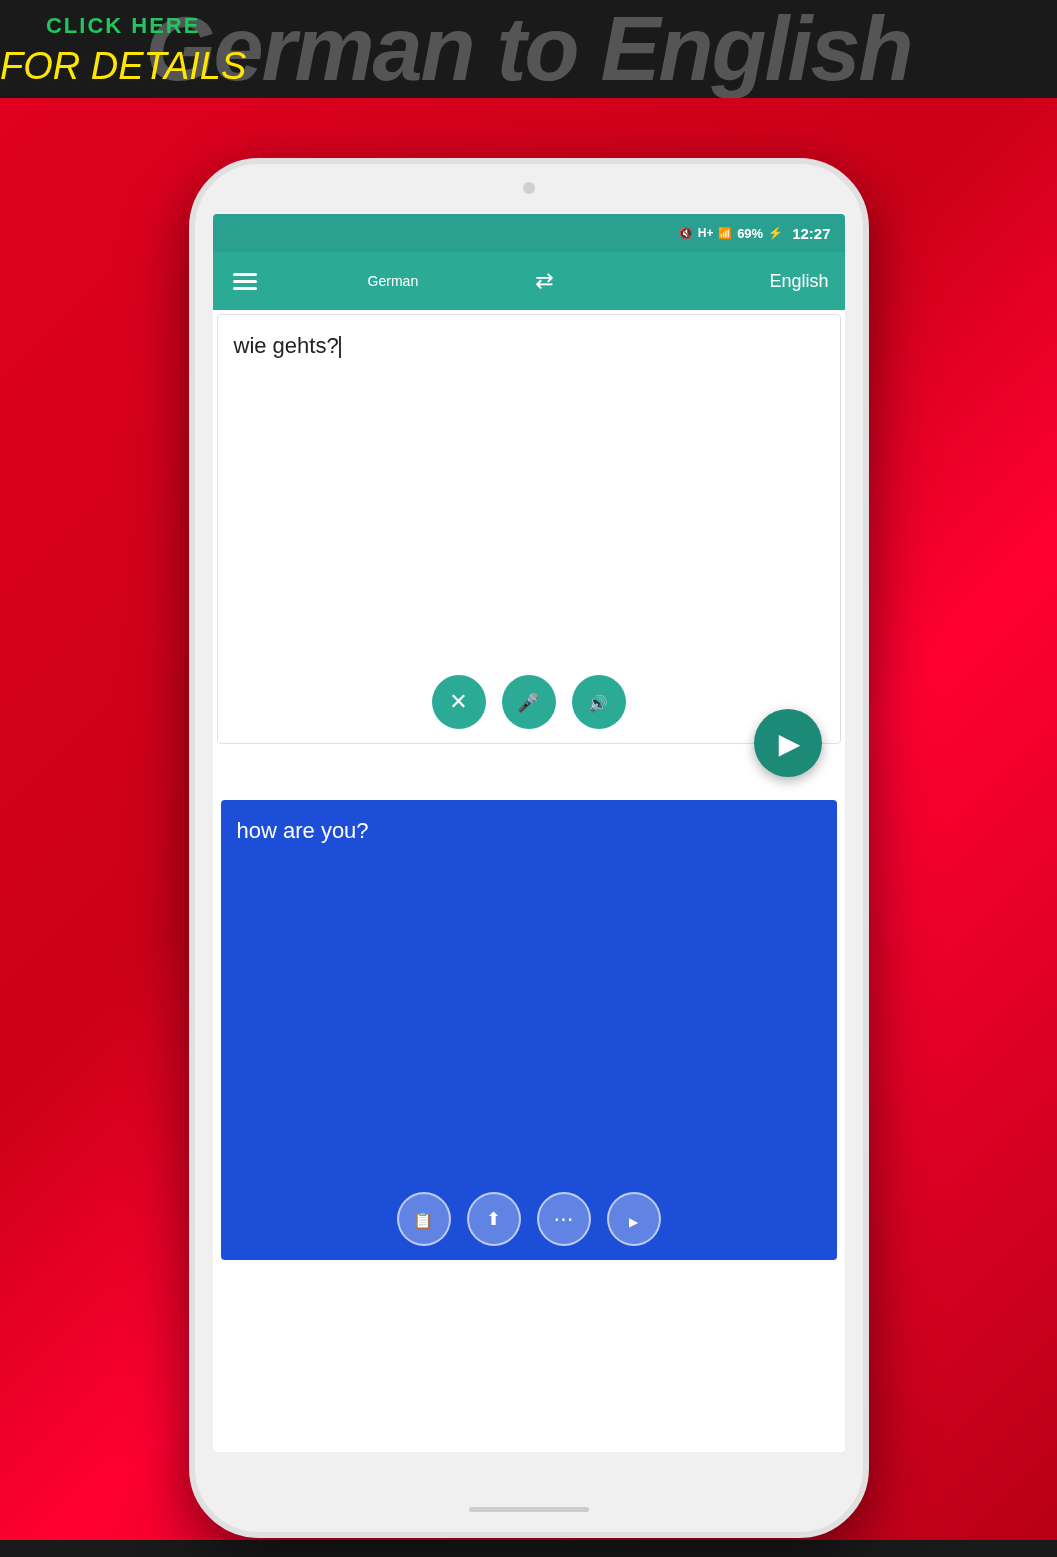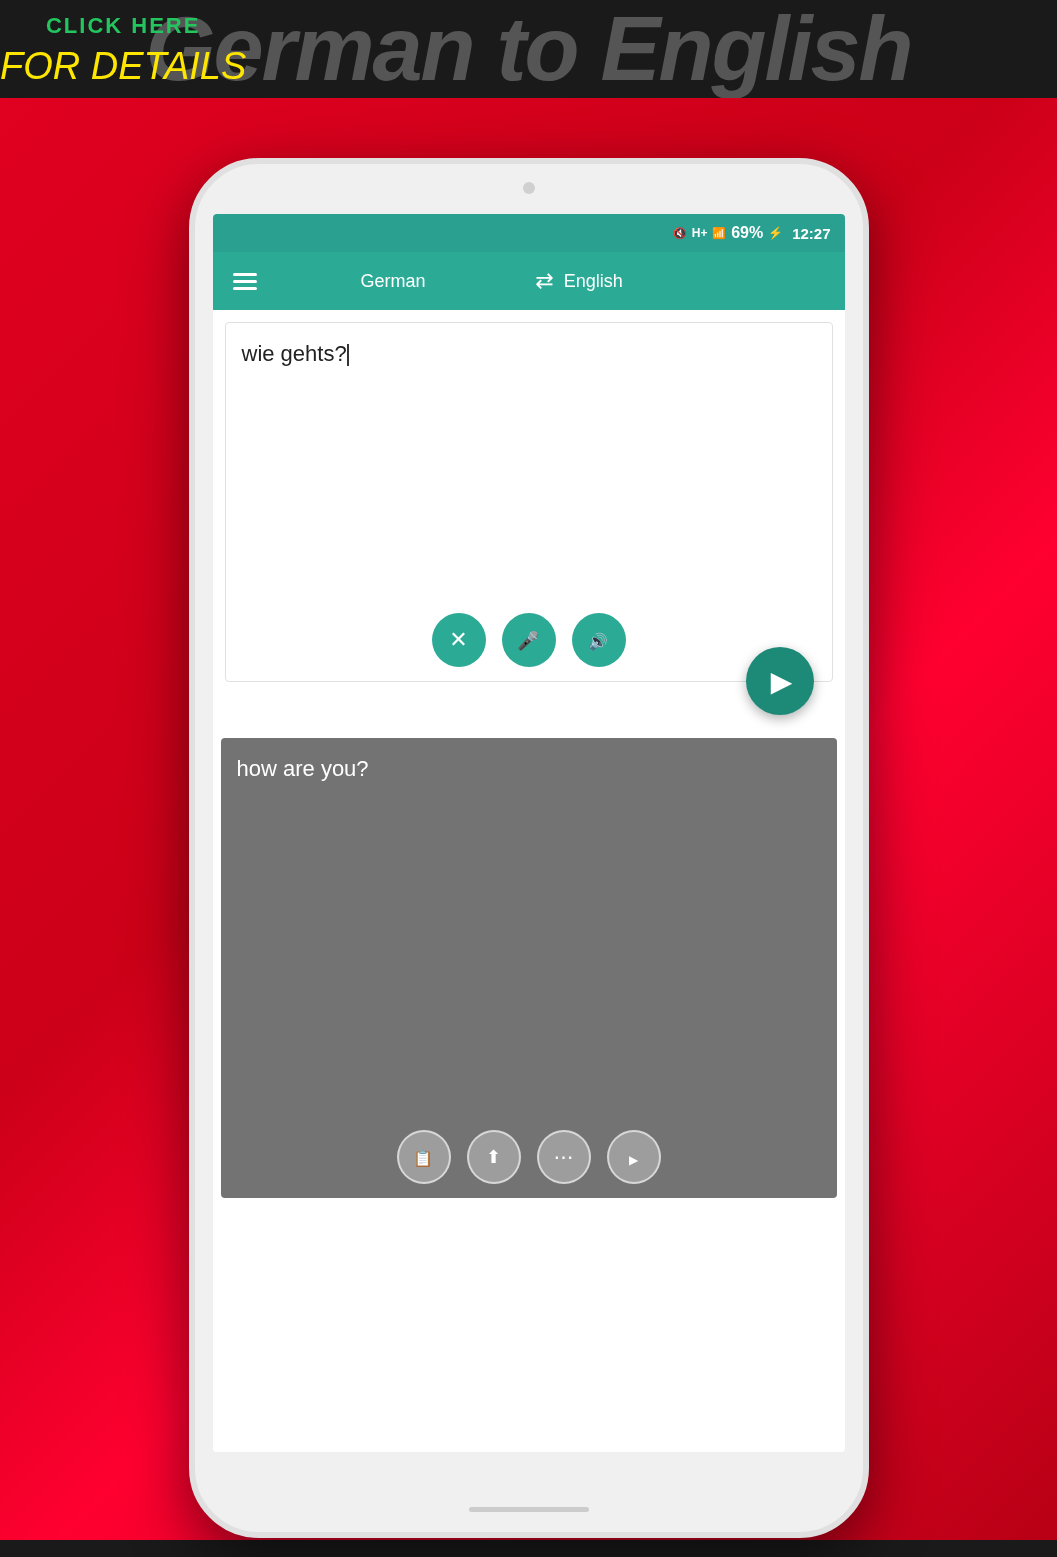--- a/index.html
+++ b/index.html
@@ -149,21 +149,21 @@
       color: white;
       font-weight: bold;
     }
     .status-time {
       font-size: 15px;
       font-weight: bold;
       color: white;
       margin-left: 4px;
     }
     .status-battery {
-      font-size: 16px;
+      font-size: 13px;
       color: white;
     }
 
     
     .app-toolbar {
       background: #2baa96;
       height: 58px;
       display: flex;
       align-items: center;
       padding: 0 16px;
@@ -181,45 +181,45 @@
       display: block;
       width: 24px;
       height: 3px;
       background: white;
       border-radius: 2px;
     }
     .toolbar-lang-from {
       flex: 1;
       text-align: center;
       color: white;
-      font-size: 18px;
+      font-size: 14px;
       font-weight: 400;
     }
     .toolbar-swap {
       color: white;
       font-size: 22px;
       cursor: pointer;
       padding: 0 10px;
     }
     .toolbar-lang-to {
       flex: 1;
-      text-align: left;
+      text-align: right;
       color: white;
       font-size: 18px;
       font-weight: 400;
     }
 
     
     .input-panel {
       background: #fff;
       border: 1px solid #e0e0e0;
-      margin: 12px;
+      margin: 4px;
       border-radius: 4px;
       position: relative;
-      height: 360px;
+      height: 430px;
     }
     .input-text {
       padding: 16px;
       font-size: 22px;
       color: #222;
       font-family: Arial, sans-serif;
       line-height: 1.4;
       height: 360px;
     }
     .cursor {
@@ -274,21 +274,21 @@
       align-items: center;
       justify-content: center;
       color: white;
       font-size: 28px;
       box-shadow: 0 4px 12px rgba(0,0,0,0.3);
       z-index: 10;
     }
 
     
     .output-panel {
-      background: #737373;
+      background: #1d4ed8;
       margin: 56px 8px 7px 8px;
       border-radius: 4px;
       position: relative;
       padding: 16px;
       flex: 1;
       min-height: 460px;
     }
     .output-text {
       font-size: 22px;
       color: white;

